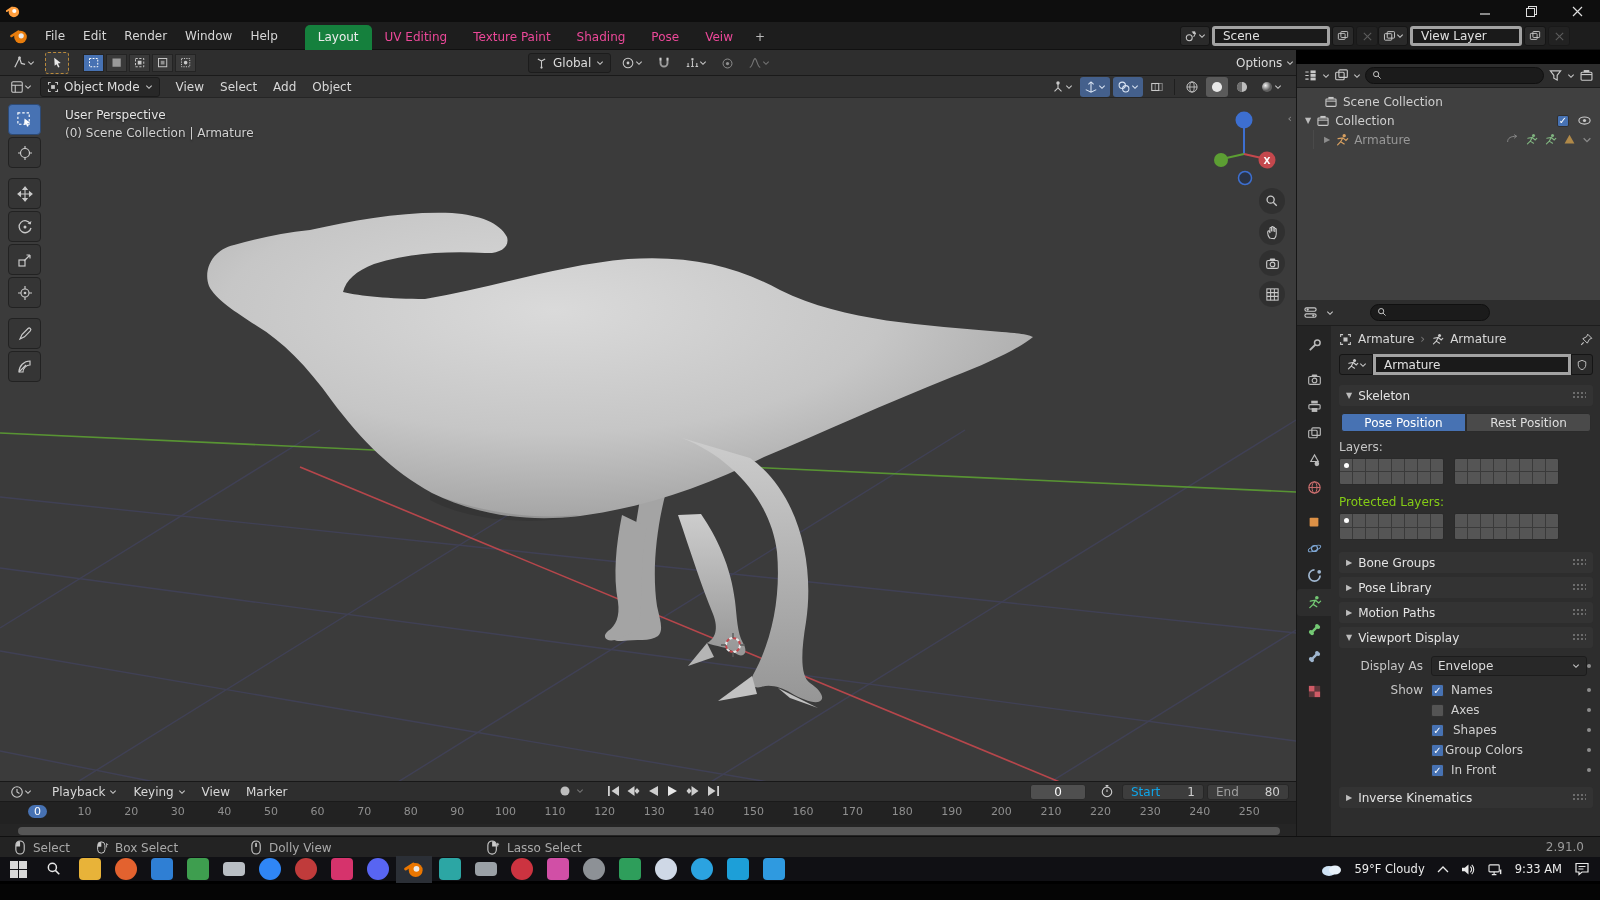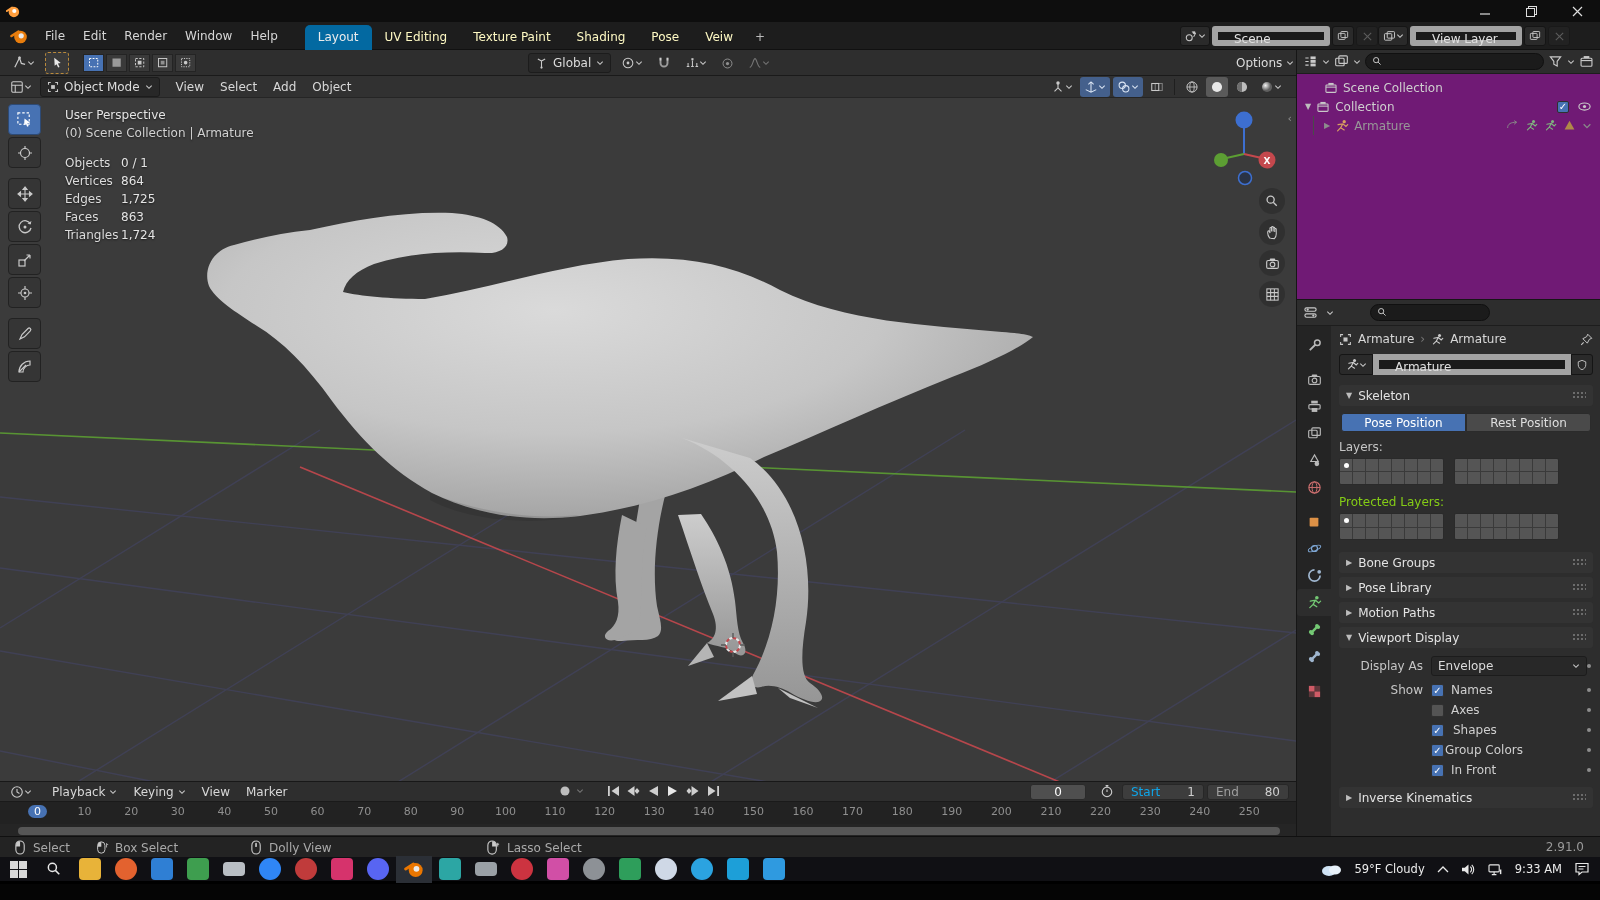--- a/index.html
+++ b/index.html
@@ -10,24 +10,24 @@
   .ic{color:#c9c9c9}
   
   #titlebar{left:0;top:0;width:1600px;height:22px;background:#0e0e0e;display:flex;align-items:center}
   #titlebar .t{color:#d9d9d9;font-size:11.5px;margin-left:8px}
   .winbtn{width:46px;height:22px;display:flex;align-items:center;justify-content:center;color:#ddd}
   #win-close{font-size:14px}
   
   #topbar{left:0;top:22px;width:1600px;height:28px;background:#1d1d1d;display:flex;align-items:center;border-bottom:1px solid #111}
   .menu{padding:4px 9px;color:#d6d6d6;border-radius:3px;cursor:default}
   .wtabs{display:flex;align-items:flex-end;height:28px;margin-left:18px}
-  .wtab{padding:5px 13px 6px;color:#fef9c3;border-radius:5px 5px 0 0;font-size:12px}
-  .wtab.active{background:#0369a1;color:#ececec}
+  .wtab{padding:5px 13px 6px;color:#ec4899;border-radius:5px 5px 0 0;font-size:12px}
+  .wtab.active{background:#15803d;color:#ececec}
   .wtab.plus{color:#bbb;padding:5px 9px 6px}
-  .idfield{background:#1a1a1a;border:6px solid #a3a3a3;border-radius:3px;height:20px;display:flex;align-items:flex-start;padding:0 16px;color:#e0e0e0}
+  .idfield{background:#1a1a1a;border:3px solid #a3a3a3;border-radius:3px;height:20px;display:flex;align-items:flex-end;padding:0 8px;color:#e0e0e0}
   .sqbtn{width:22px;height:20px;background:#2a2a2a;border:1px solid #151515;border-radius:3px;display:flex;align-items:center;justify-content:center}
   .sqbtn.dim{opacity:.4}
   
   #toolsettings{left:0;top:50px;width:1296px;height:26px;background:#2e2e2e;border-bottom:1px solid #1a1a1a;display:flex;align-items:center}
   .tsbtn{height:20px;border-radius:3px;display:flex;align-items:center;justify-content:center;padding:0 4px}
   .selmode{width:21px;height:18px;background:#3a3a3a;border:1px solid #242424;display:flex;align-items:center;justify-content:center}
   .selmode.on{background:var(--accent)}
   .drop{background:#282828;border:1px solid #1c1c1c;border-radius:3px;height:20px;display:flex;align-items:center;padding:0 6px;gap:5px;color:#dcdcdc}
   
   #vpheader{left:0;top:76px;width:1296px;height:22px;background:#313131;border-bottom:1px solid #252525;display:flex;align-items:center;z-index:5}
@@ -35,21 +35,21 @@
   #canvas{left:0;top:98px;width:1296px;height:683px;background:#3b3b3b;overflow:hidden}
   .toolcol{left:8px;top:104px;width:34px;z-index:6}
   .toolbtn{width:33px;height:31px;background:#353535;border:1px solid #222;border-radius:4px;margin-bottom:2px;display:flex;align-items:center;justify-content:center}
   .toolbtn.active{background:var(--accent);border-color:#2d4a75}
   .gap{height:8px}
   .ovl{color:#e4e4e4;text-shadow:0 1px 2px rgba(0,0,0,.55);font-size:12px}
   .statlbl{display:inline-block;width:56px;color:#dcdcdc}
   .navball text{font-size:9px;font-weight:bold;fill:#fff}
   .vpsidebtn{width:26px;height:26px;border-radius:13px;background:rgba(40,40,40,.55);display:flex;align-items:center;justify-content:center;margin-bottom:5px}
   
-  #outliner{left:1296px;top:50px;width:304px;height:250px;background:#701a75;border-left:1px solid #161616;border-bottom:1px solid #161616}
+  #outliner{left:1296px;top:64px;width:304px;height:250px;background:#404040;border-left:1px solid #161616;border-bottom:1px solid #161616}
   #outliner .hdr{height:24px;background:#2d2d2d;border-bottom:1px solid #1d1d1d;display:flex;align-items:center;padding:0 6px;gap:4px}
   .srch{background:#1b1b1b;border:1px solid #101010;border-radius:10px;height:17px;flex:1;display:flex;align-items:center;padding:0 6px;gap:4px;color:#9a9a9a}
   .orow{height:19px;display:flex;align-items:center;gap:5px;padding-left:8px;color:#cfcfcf}
   .orow .spacer{width:14px}
   .tri{font-size:8px;color:#bdbdbd}
   
   #props{left:1296px;top:300px;width:304px;height:536px;background:#2d2d2d;border-left:1px solid #161616}
   #props .hdr{height:26px;background:#2d2d2d;border-bottom:1px solid #1d1d1d;display:flex;align-items:center;padding:0 6px;gap:8px}
   #ptabs{position:absolute;left:0;top:26px;width:34px;height:510px;background:#242424}
   .ptab{width:34px;height:27px;display:flex;align-items:center;justify-content:center}
@@ -550,27 +550,20 @@
 
     <g>
       <circle cx="733" cy="645" r="7" fill="none" stroke="#e8e8e8" stroke-width="2" stroke-dasharray="3.6 3.6"></circle>
       <circle cx="733" cy="645" r="7" fill="none" stroke="#c4484d" stroke-width="2" stroke-dasharray="3.6 3.6" stroke-dashoffset="3.6"></circle>
       <path d="M733 633 V638 M733 652 V657 M721 645 H726 M740 645 H745" stroke="#5a5a5a" stroke-width="1.4"></path>
     </g>
   </svg>
 
   <div class="abs ovl" style="left:65px;top:10px">User Perspective</div>
   <div class="abs ovl" style="left:65px;top:28px;color:#d2d2d2">(0) Scene Collection | Armature</div>
-  <div class="abs ovl" style="left:65px;top:56px;line-height:18px">
-    <div><span class="statlbl">Objects</span><span>0 / 1</span></div>
-    <div><span class="statlbl">Vertices</span><span>864</span></div>
-    <div><span class="statlbl">Edges</span><span>1,725</span></div>
-    <div><span class="statlbl">Faces</span><span>863</span></div>
-    <div><span class="statlbl">Triangles</span><span>1,724</span></div>
-  </div>
 
   <div class="abs" style="left:1212px;top:6px">
     <svg class="navball" width="64" height="82" viewBox="0 0 64 82">
       <line x1="32" y1="50" x2="32" y2="22" stroke="#3d6fd0" stroke-width="2"></line>
       <line x1="32" y1="50" x2="10" y2="55" stroke="#5c9e33" stroke-width="2"></line>
       <line x1="32" y1="50" x2="54" y2="55" stroke="#c4484d" stroke-width="2"></line>
       <circle cx="32" cy="16" r="8.5" fill="#3d6fd0"></circle>
       <circle cx="9" cy="56" r="7" fill="#5c9e33"></circle>
       <circle cx="55" cy="56" r="8.5" fill="#c4484d"></circle>
       <text x="55" y="59.5" text-anchor="middle">X</text>

